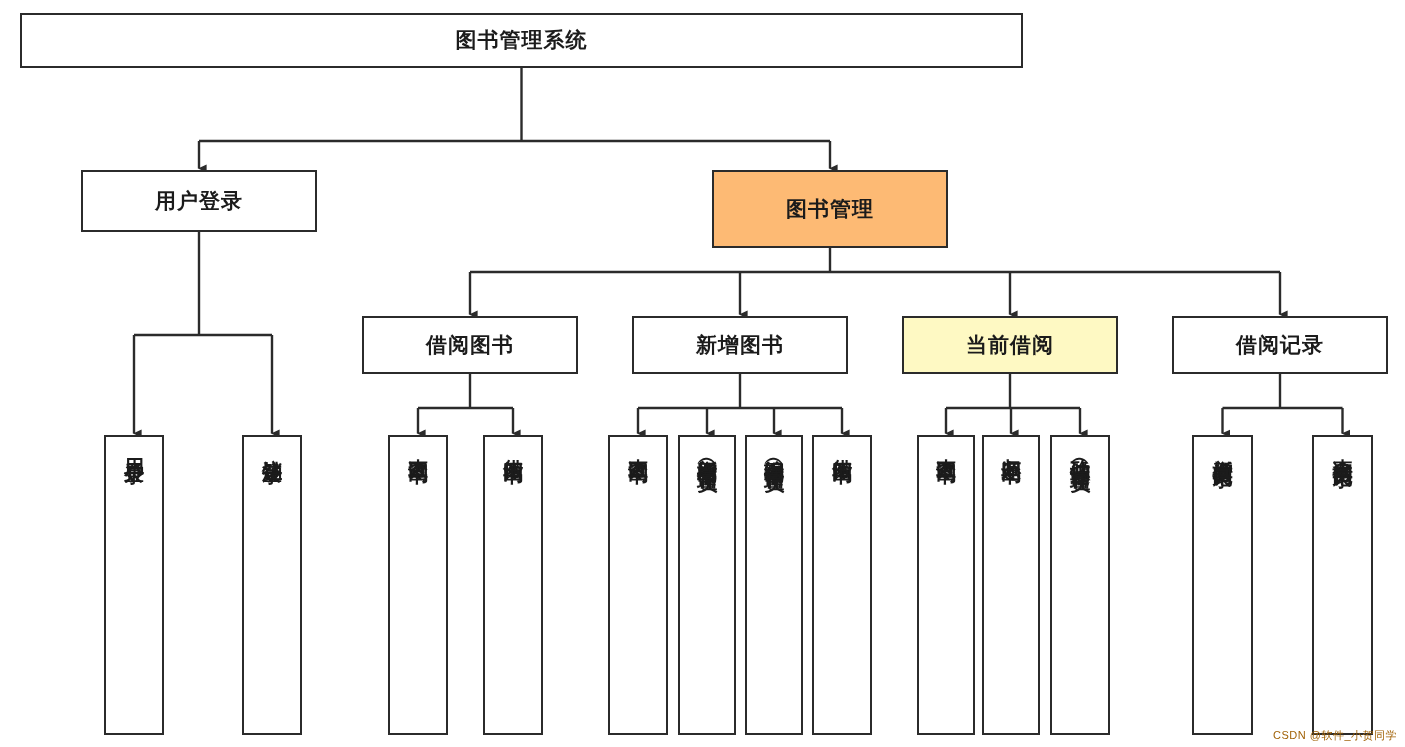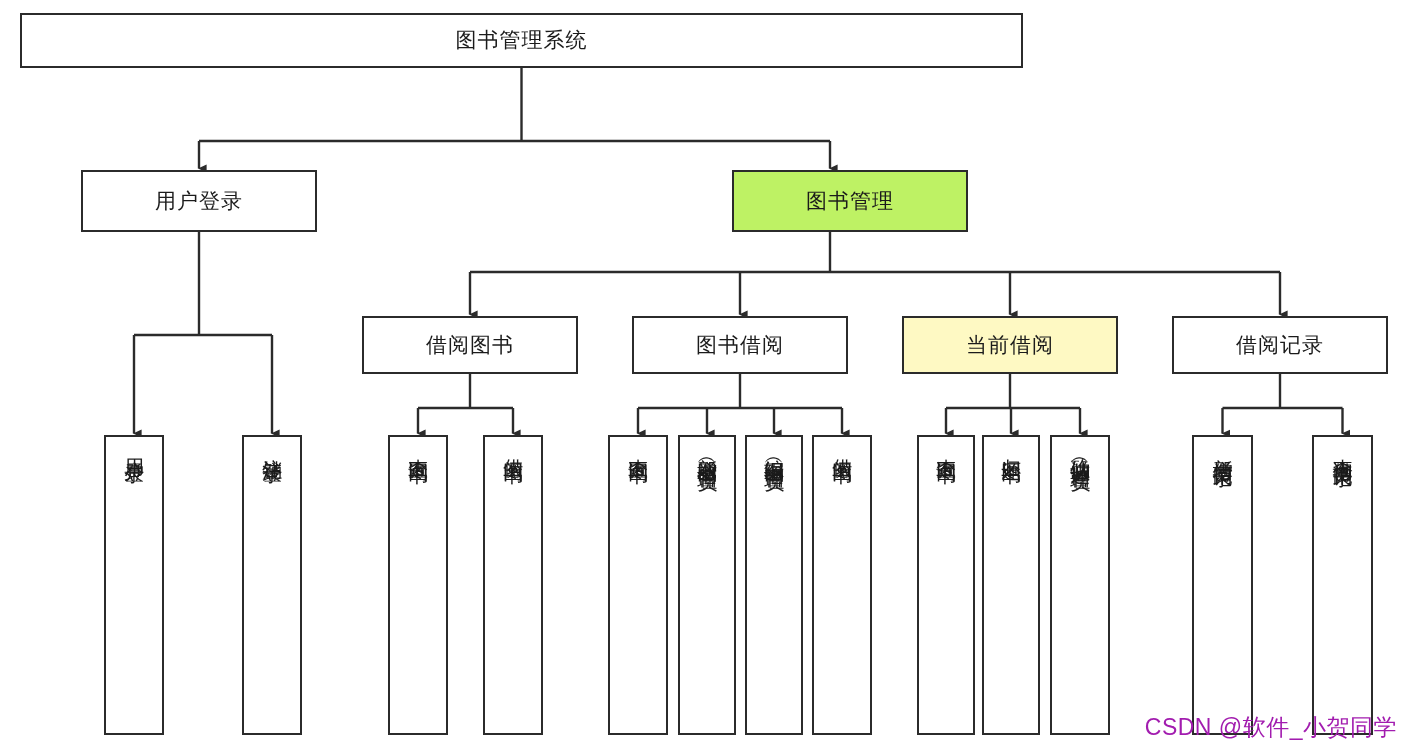--- a/index.html
+++ b/index.html
@@ -12,20 +12,21 @@
   svg.edges{position:absolute;left:0;top:0;width:1405px;height:747px;pointer-events:none;}
   .node{
     position:absolute;
     box-sizing:border-box;
     background:#ffffff;
     border:2px solid #fca5a5;
     display:flex;
     align-items:center;
     justify-content:center;
     color:#1b1b1b;
+    font-weight:bold;
   }
   .node .label{
     font-size:21px;
     line-height:1.15;
     letter-spacing:1px;
     white-space:nowrap;
   }
   .node.vertical{
     align-items:flex-start;
     justify-content:center;
@@ -36,22 +37,22 @@
     text-orientation:upright;
     font-size:20px;
     line-height:1.18;
     letter-spacing:2px;
     white-space:nowrap;
     display:block;
   }
   .watermark{
     position:absolute;
     right:8px;bottom:4px;
-    color:#a21caf;
-    font-size:23px;
+    color:#a16207;
+    font-size:11px;
     letter-spacing:.5px;
     white-space:nowrap;
     user-select:none;
   }
 </style>
 </head>
 <body>
 
 <div id="diagram-root">
   <svg class="edges" viewBox="0 0 1405 747">
@@ -97,28 +98,28 @@
       </g>
   </svg>
 
   <div id="node-layer">
       <div class="node" style="left: 20px; top: 13px; width: 1003px; height: 55px; border-color: rgb(43, 43, 43); background: rgb(255, 255, 255); color: rgb(27, 27, 27);">
         <span class="label">图书管理系统</span>
       </div>
       <div class="node" style="left: 81px; top: 170px; width: 236px; height: 62px; border-color: rgb(43, 43, 43); background: rgb(255, 255, 255); color: rgb(27, 27, 27);">
         <span class="label">用户登录</span>
       </div>
-      <div class="node" style="left: 712px; top: 170px; width: 236px; height: 62px; border-color: rgb(43, 43, 43); background: #bef264; color: rgb(27, 27, 27); margin-left: 20px;">
+      <div class="node" style="left: 712px; top: 170px; width: 236px; height: 78px; border-color: rgb(43, 43, 43); background: #fdba74; color: rgb(27, 27, 27);">
         <span class="label">图书管理</span>
       </div>
       <div class="node" style="left: 362px; top: 316px; width: 216px; height: 58px; border-color: rgb(43, 43, 43); background: rgb(255, 255, 255); color: rgb(27, 27, 27);">
         <span class="label">借阅图书</span>
       </div>
       <div class="node" style="left: 632px; top: 316px; width: 216px; height: 58px; border-color: rgb(43, 43, 43); background: rgb(255, 255, 255); color: rgb(27, 27, 27);">
-        <span class="label">图书借阅</span>
+        <span class="label">新增图书</span>
       </div>
       <div class="node" style="left: 902px; top: 316px; width: 216px; height: 58px; border-color: rgb(43, 43, 43); background: #fef9c3; color: rgb(27, 27, 27);">
         <span class="label">当前借阅</span>
       </div>
       <div class="node" style="left: 1172px; top: 316px; width: 216px; height: 58px; border-color: rgb(43, 43, 43); background: rgb(255, 255, 255); color: rgb(27, 27, 27);">
         <span class="label">借阅记录</span>
       </div>
       <div class="node vertical" style="left: 104px; top: 435px; width: 60px; height: 300px; border-color: rgb(43, 43, 43); background: rgb(255, 255, 255); color: rgb(27, 27, 27);">
         <span class="label">用户登录</span>
       </div>

